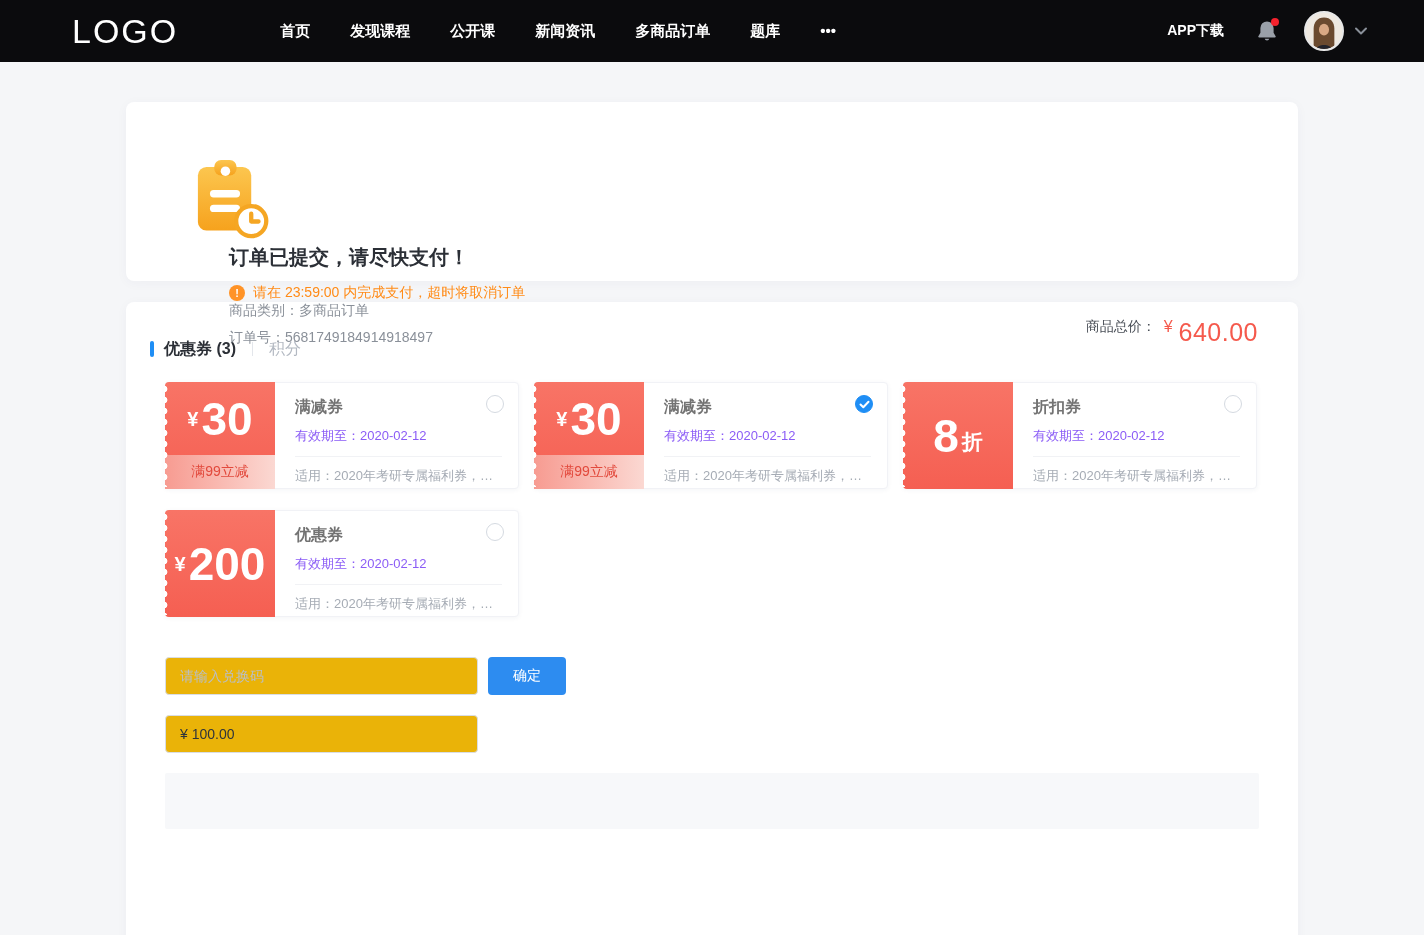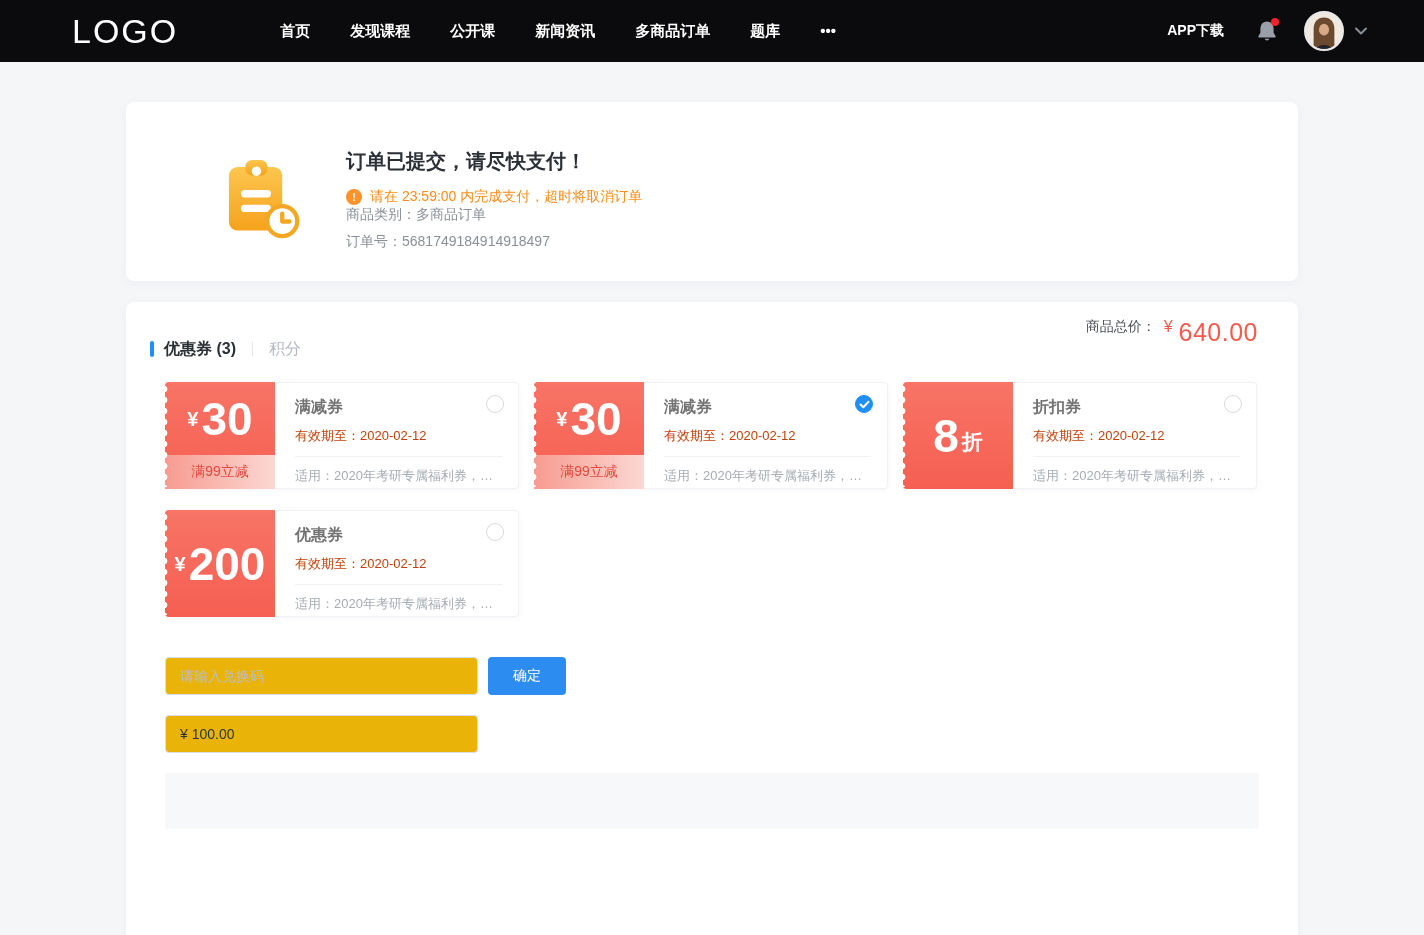--- a/index.html
+++ b/index.html
@@ -25,21 +25,21 @@
   .avatar { width: 40px; height: 40px; border-radius: 50%; margin-left: 26px; overflow: hidden; border: 2px solid #e8e8e8; background: #efe9e1; cursor: pointer; }
   .chev { margin-left: 10px; cursor: pointer; display: flex; }
 
   
   .main { width: 1172px; margin: 0 auto; }
 
   
   .order-card {
     margin-top: 40px; height: 179px; background: #fff; border-radius: 8px;
     box-shadow: 0 2px 12px rgba(40,60,100,0.04);
-    display: flex; padding: 46px 40px 0 90px; position: relative;
+    display: flex; padding: 46px 40px 0 59px; position: relative; flex-direction: column;
   }
   .order-icon { width: 86px; height: 94px; flex: none; margin-top: 2px; }
   .order-info { margin-left: 44px; }
   .order-title { font-size: 20px; font-weight: 700; color: #2b2f36; }
   .order-warning { margin-top: 13px; display: flex; align-items: center; gap: 8px; font-size: 14px; color: #ff8b17; }
   .warn-badge {
     width: 16px; height: 16px; border-radius: 50%; background: #ff9327; color: #fff;
     font-size: 11px; font-weight: 700; display: flex; align-items: center; justify-content: center; flex: none;
   }
   .order-meta { font-size: 14px; color: #8a9099; }
@@ -81,21 +81,21 @@
   .amt-prefix { font-size: 20px; font-weight: 700; margin-right: 3px; }
   .amt-num { font-size: 46px; font-weight: 700; }
   .amt-suffix { font-size: 21px; font-weight: 700; margin-left: 3px; align-self: center; margin-top: 12px; }
   .stub-badge {
     height: 34px; display: flex; align-items: center; justify-content: center;
     font-size: 14px; color: #e2493c;
     background: linear-gradient(90deg, #f79b91 0%, #fbd8d2 100%);
   }
   .coupon-body { flex: 1; min-width: 0; padding: 14px 16px 0 20px; }
   .coupon-title { font-size: 16px; font-weight: 700; color: #737373; }
-  .coupon-expiry { margin-top: 9px; font-size: 13px; color: #c2410c; }
+  .coupon-expiry { margin-top: 9px; font-size: 13px; color: #8b5cf6; }
   .coupon-divider { margin-top: 11px; border-top: 1px solid #f1f2f5; }
   .coupon-scope { margin-top: 10px; font-size: 13px; color: #a6acb5; white-space: nowrap; overflow: hidden; text-overflow: ellipsis; }
   .radio {
     position: absolute; top: 12px; right: 14px; width: 18px; height: 18px;
     border: 1px solid #d5dae1; border-radius: 50%; background: #fff;
     display: flex; align-items: center; justify-content: center;
   }
   .radio svg { display: none; }
   .radio.checked { background: #1f8ef5; border-color: #1f8ef5; }
   .radio.checked svg { display: block; }

